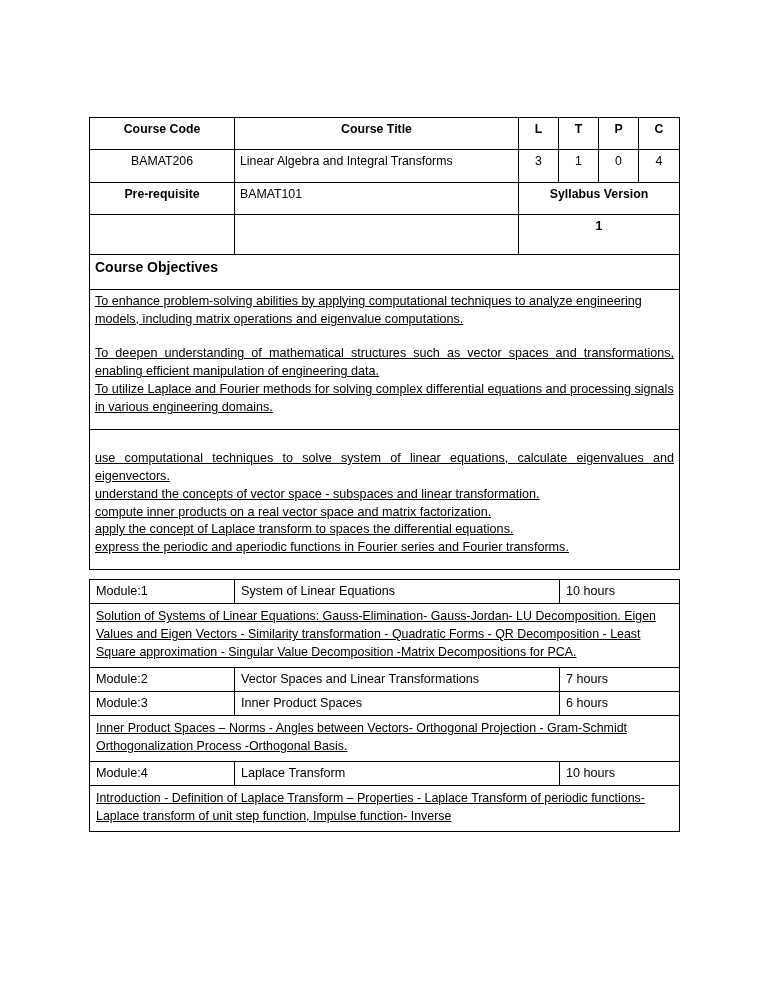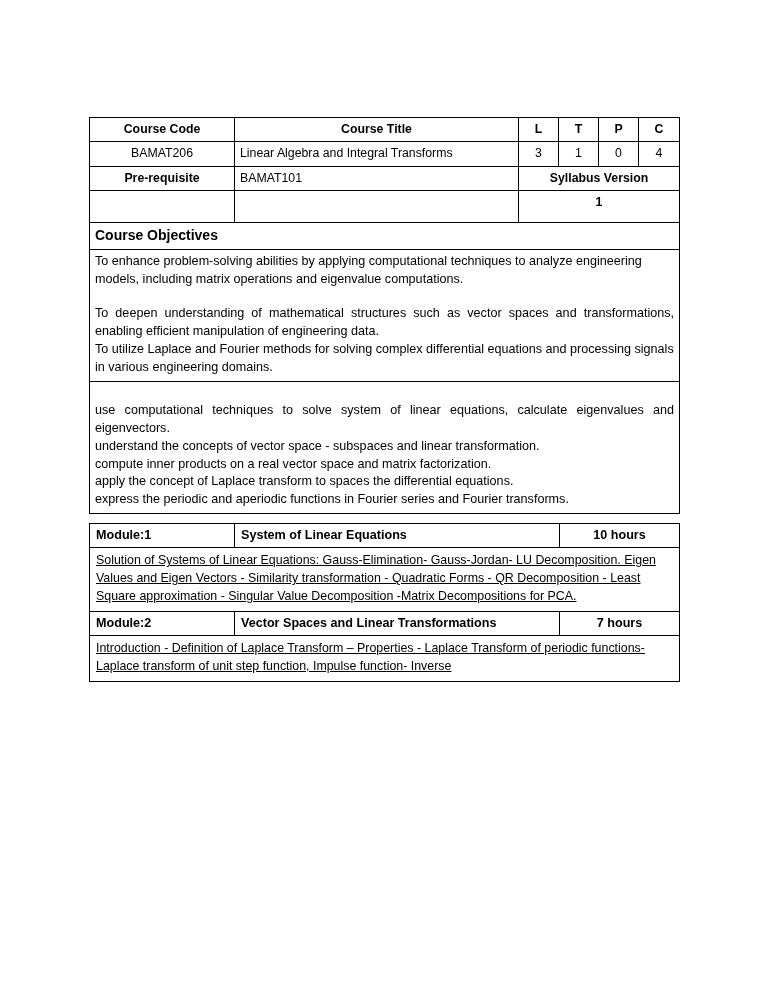--- a/index.html
+++ b/index.html
@@ -30,52 +30,53 @@
   }
   table.syllabus {
     width: 590px;
     border-collapse: collapse;
     table-layout: fixed;
     font-size: 12.3px;
     line-height: 1.33;
   }
   table.syllabus td {
     border: 1.2px solid #000000;
-    padding: 3px 5px 4px 5px;
+    padding: 3px 5px 12px 5px;
     vertical-align: top;
     word-wrap: break-word;
   }
   
   col.c-code   { width: 145px; }
   col.c-title  { width: 284px; }
   col.c-l      { width: 40px; }
   col.c-t      { width: 40px; }
   col.c-p      { width: 40px; }
   col.c-c      { width: 41px; }
 
   .b        { font-weight: bold; }
   .center   { text-align: center; }
-  .right    { text-align: center; }
+  .right    { text-align: left; }
 
   .cell-pad-head { padding-top: 5px; padding-bottom: 5px; }
 
   .blank-cell { height: 24px; }
 
   
   .section-head {
     font-weight: bold;
     font-size: 14px;
     padding-top: 6px;
     padding-bottom: 6px;
   }
   .section-body {
     padding-top: 6px;
     padding-bottom: 12px;
     font-size: 12.6px;
     line-height: 1.42;
+    text-decoration: underline;
   }
   .section-body p {
     margin: 0;
   }
   .section-body p.justified {
     text-align: justify;
     text-justify: inter-word;
     margin-top: 17px;
   }
 
@@ -91,21 +92,21 @@
     border: 1.2px solid #000000;
     padding: 4px 6px 5px 6px;
     vertical-align: top;
     word-wrap: break-word;
   }
   col.m-no    { width: 145px; }
   col.m-title { width: 325px; }
   col.m-hrs   { width: 120px; }
 
   .mod-head td {
-    font-weight: bold;
+    font-weight: normal;
     font-size: 12.6px;
     padding-top: 5px;
     padding-bottom: 6px;
   }
   .mod-body td {
     font-size: 12.4px;
     line-height: 1.45;
     padding-top: 5px;
     padding-bottom: 6px;
     text-decoration: underline;
@@ -194,21 +195,34 @@
         <tr class="mod-body">
           <td colspan="3">Solution of Systems of Linear Equations: Gauss-Elimination- Gauss-Jordan- LU Decomposition. Eigen Values and Eigen Vectors - Similarity transformation - Quadratic Forms - QR Decomposition - Least Square approximation - Singular Value Decomposition -Matrix Decompositions for PCA.</td>
         </tr>
 
         <tr class="mod-head">
           <td>Module:2</td>
           <td>Vector Spaces and Linear Transformations</td>
           <td class="right nowrapcell">7 hours</td>
         </tr>
 
-
+        <tr class="mod-head">
+          <td>Module:3</td>
+          <td>Inner Product Spaces</td>
+          <td class="right nowrapcell">6 hours</td>
+        </tr>
+        <tr class="mod-body">
+          <td colspan="3">Inner Product Spaces – Norms - Angles between Vectors- Orthogonal Projection - Gram-Schmidt Orthogonalization Process -Orthogonal Basis.</td>
+        </tr>
+
+        <tr class="mod-head">
+          <td>Module:4</td>
+          <td>Laplace Transform</td>
+          <td class="right nowrapcell">10 hours</td>
+        </tr>
         <tr class="mod-body">
           <td colspan="3">Introduction - Definition of Laplace Transform – Properties - Laplace Transform of periodic functions- Laplace transform of unit step function, Impulse function- Inverse</td>
         </tr>
       </tbody>
     </table>
 
   </div>
 </div>
 
 </body></html>

